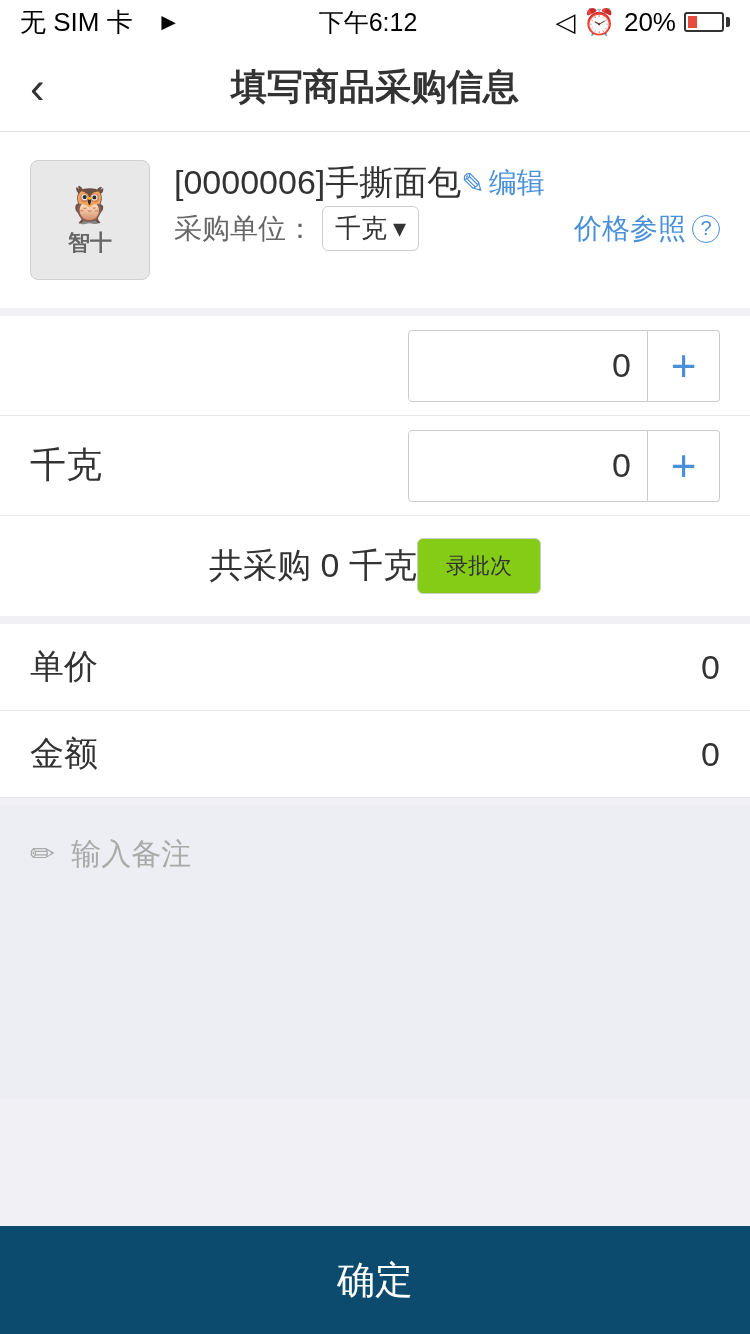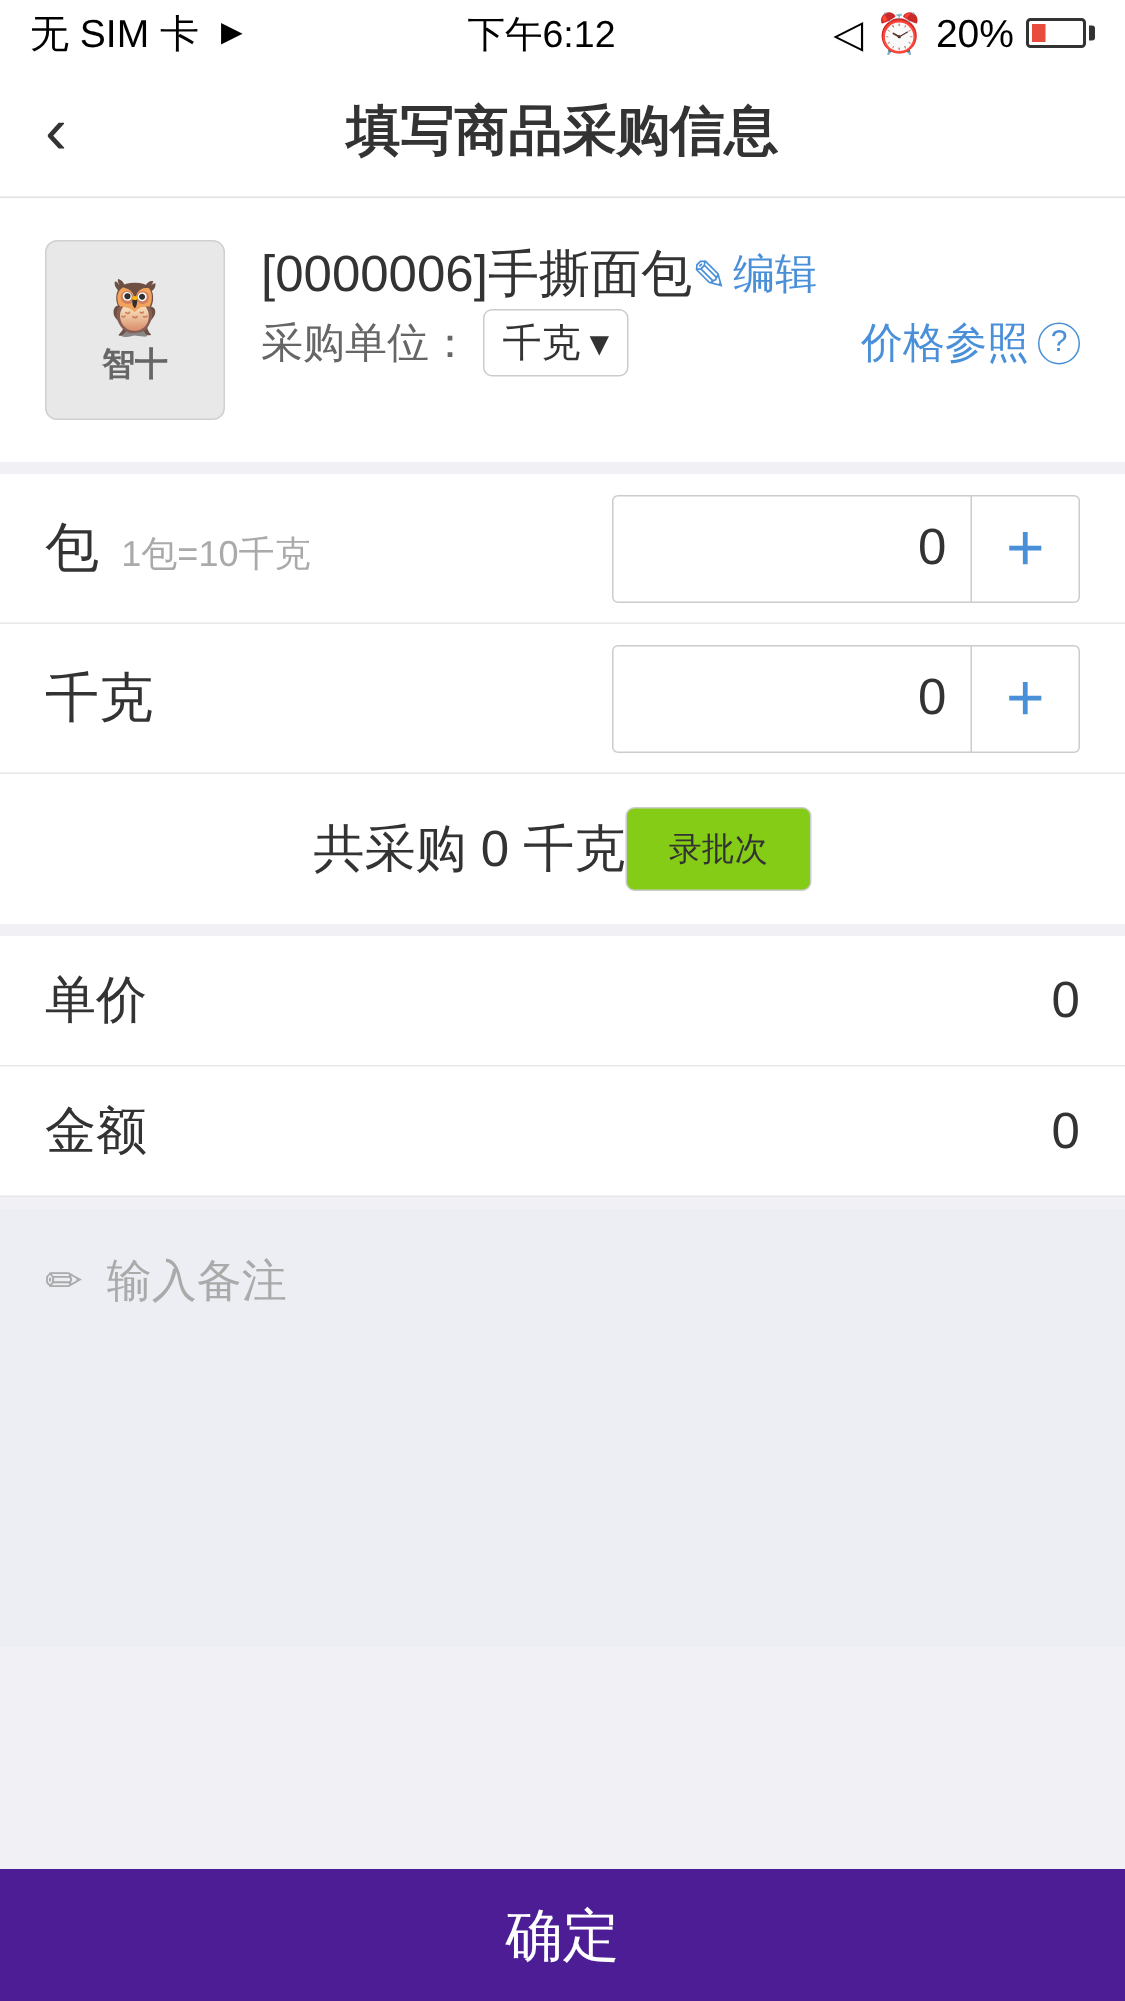--- a/index.html
+++ b/index.html
@@ -19,21 +19,21 @@
       display: flex;
       align-items: center;
       justify-content: space-between;
       padding: 0 20px;
       font-size: 28px;
       font-weight: 500;
     }
     .status-left {
       display: flex;
       align-items: center;
-      gap: 10px;
+      gap: 24px;
       font-size: 26px;
     }
     .status-center {
       font-size: 25px;
       font-weight: 400;
     }
     .status-right {
       display: flex;
       align-items: center;
       gap: 8px;
@@ -295,22 +295,22 @@
       font-size: 30px;
       color: #aaa;
     }
 
     
     .confirm-btn {
       position: fixed;
       bottom: 0;
       left: 0;
       width: 750px;
-      height: 88px;
-      background: #4c1d95;
+      height: 108px;
+      background: #0c4a6e;
       color: #fff;
       font-size: 38px;
       font-weight: 500;
       display: flex;
       align-items: center;
       justify-content: center;
       cursor: pointer;
     }
 
     .main-content {
@@ -373,24 +373,20 @@
           <span>价格参照</span>
           <span style="border:1px solid #4a90d9;border-radius:50%;width:28px;height:28px;display:inline-flex;align-items:center;justify-content:center;font-size:20px;">?</span>
         </span>
       </div>
     </div>
   </div>
 
   <div class="input-section">
 
     <div class="input-row">
-      <div class="input-row-label">
-        <span class="input-label-main">包</span>
-        <span class="input-label-sub">1包=10千克</span>
-      </div>
       <div class="input-spacer"></div>
       <div class="number-input-group">
         <div class="number-input-box">
           <span>0</span>
         </div>
         <div class="plus-btn">+</div>
       </div>
     </div>
 
     <div class="input-row">

